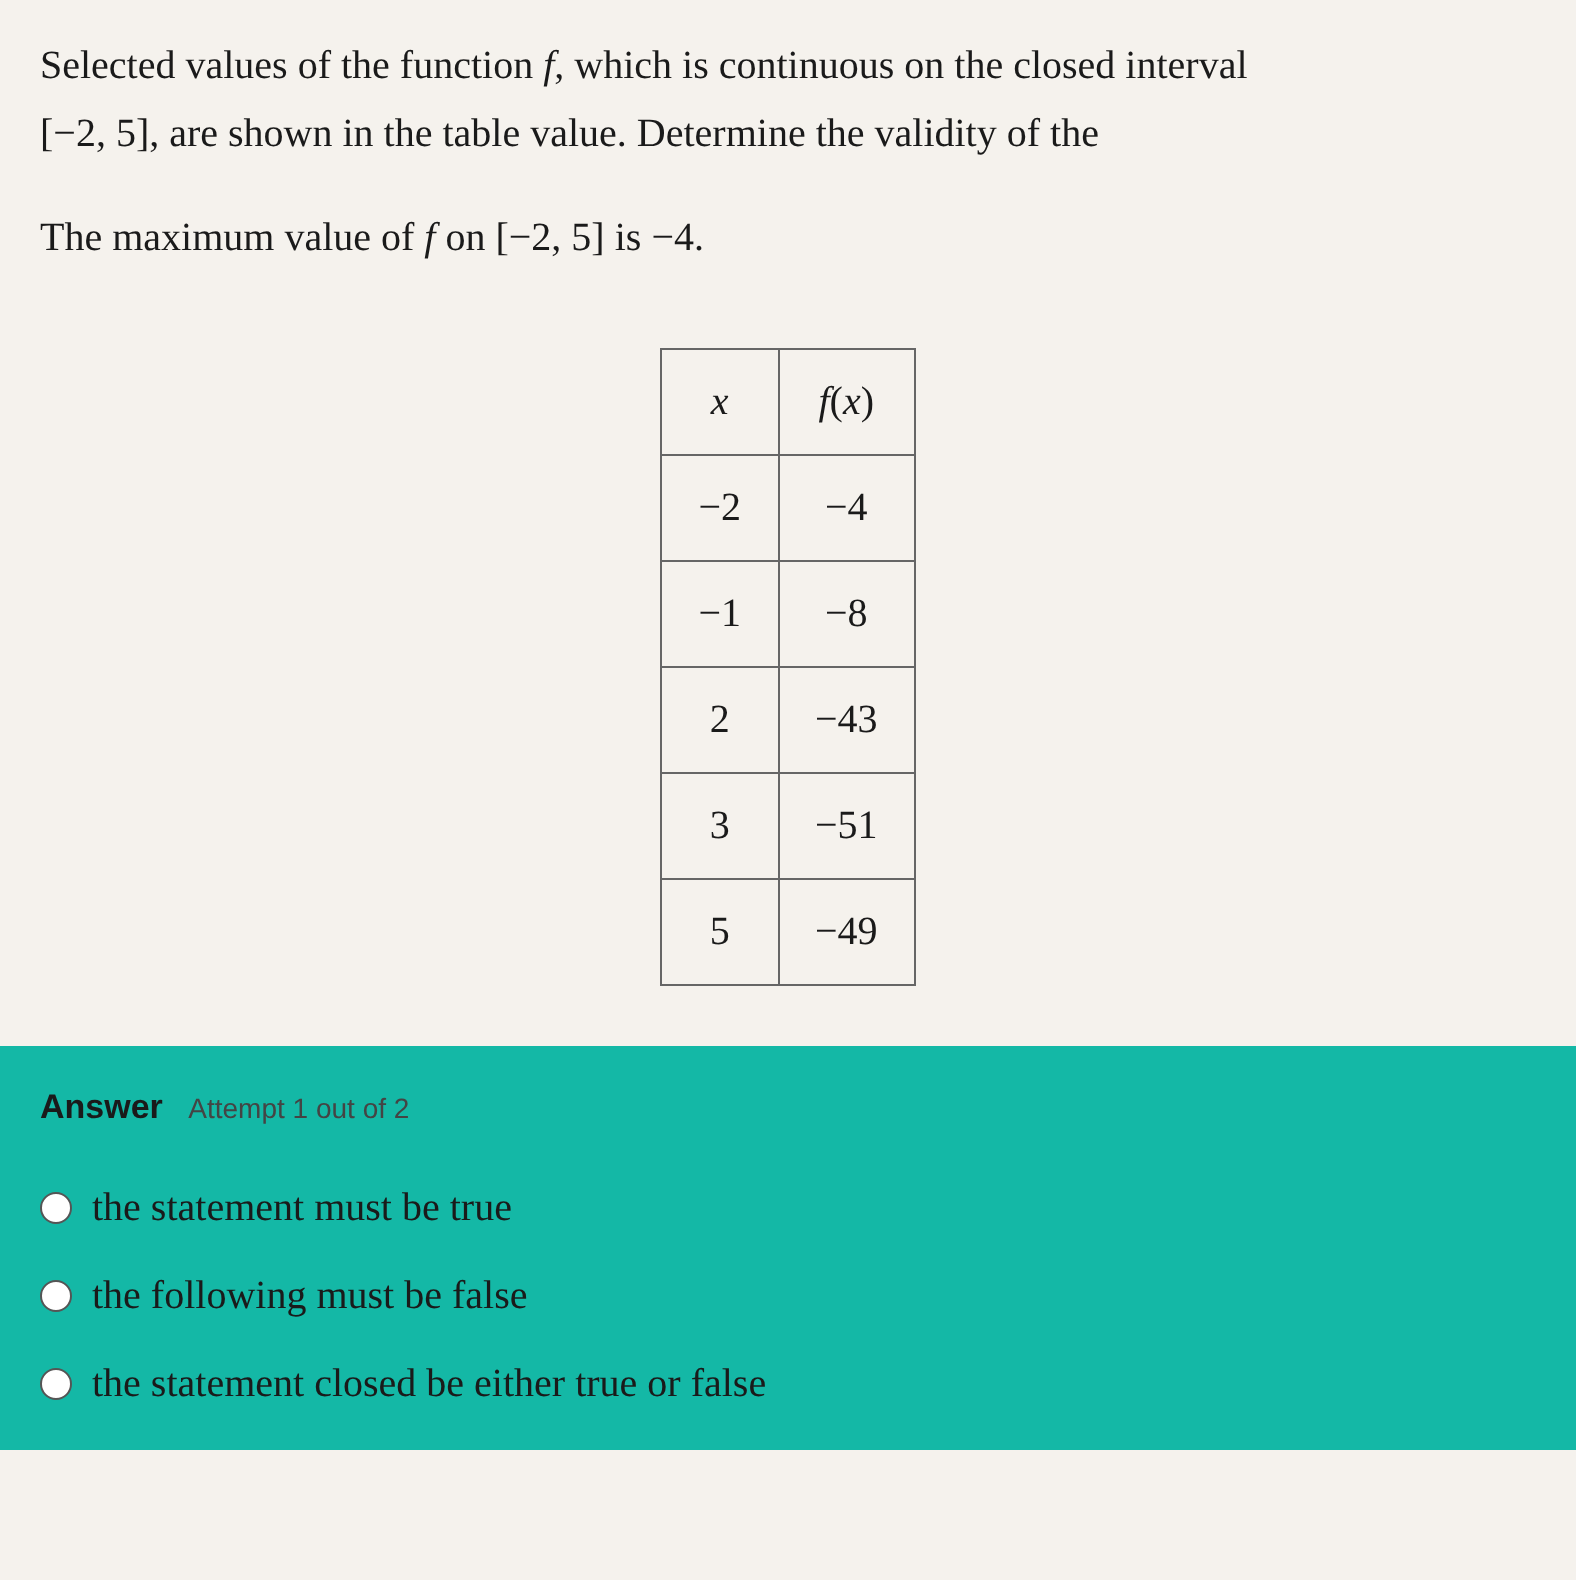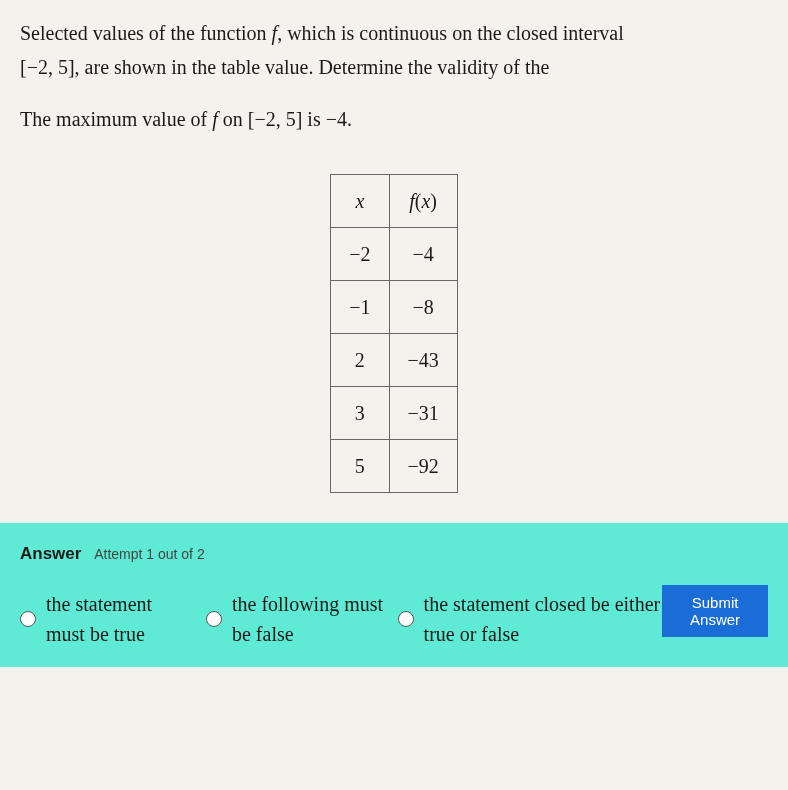--- a/index.html
+++ b/index.html
@@ -43,21 +43,21 @@
     table td, table th {
       border: 1px solid #666;
       padding: 11px 18px;
       text-align: center;
       font-family: 'Times New Roman', serif;
       font-size: 20px;
       min-width: 56px;
       font-weight: normal;
     }
     .answer-section {
-      background: #5eead4;
+      background: #14b8a6;
       padding: 18px 20px 18px 20px;
       margin: 0 -20px;
     }
     .answer-header {
       font-size: 17px;
       margin-bottom: 22px;
       font-family: Arial, sans-serif;
     }
     .answer-header .bold {
       font-weight: bold;
@@ -67,21 +67,21 @@
       color: #444;
       margin-left: 8px;
     }
     .options-row {
       display: flex;
       justify-content: space-between;
       align-items: flex-start;
     }
     .options {
       display: flex;
-      flex-direction: row;
+      flex-direction: column;
       gap: 14px;
     }
     .option {
       display: flex;
       align-items: center;
       gap: 10px;
       font-size: 20px;
       cursor: pointer;
     }
     .radio {
@@ -133,25 +133,25 @@
     <tr>
       <td>−1</td>
       <td>−8</td>
     </tr>
     <tr>
       <td>2</td>
       <td>−43</td>
     </tr>
     <tr>
       <td>3</td>
-      <td>−31</td>
+      <td>−51</td>
     </tr>
     <tr>
       <td>5</td>
-      <td>−92</td>
+      <td>−49</td>
     </tr>
   </tbody>
     </table>
 </div>
 
 <div class="answer-section">
   <div class="answer-header">
     <span class="bold">Answer</span>
     <span class="attempt">Attempt 1 out of 2</span>
   </div>
@@ -163,15 +163,14 @@
       </label>
       <label class="option">
         <span class="radio"></span>
         <span>the following must be false</span>
       </label>
       <label class="option">
         <span class="radio"></span>
         <span>the statement closed be either true or false</span>
       </label>
     </div>
-    <button class="submit-btn">Submit Answer</button>
   </div>
 </div>
 
 </body></html>

